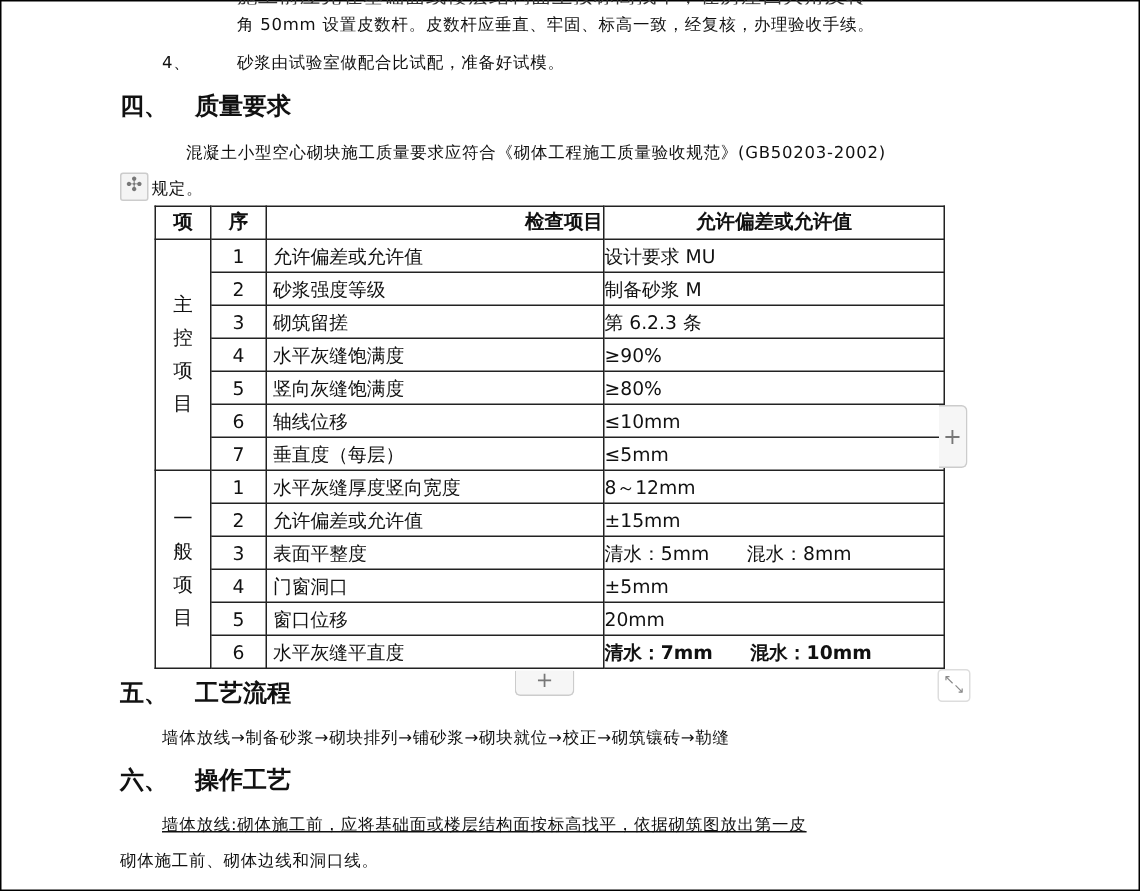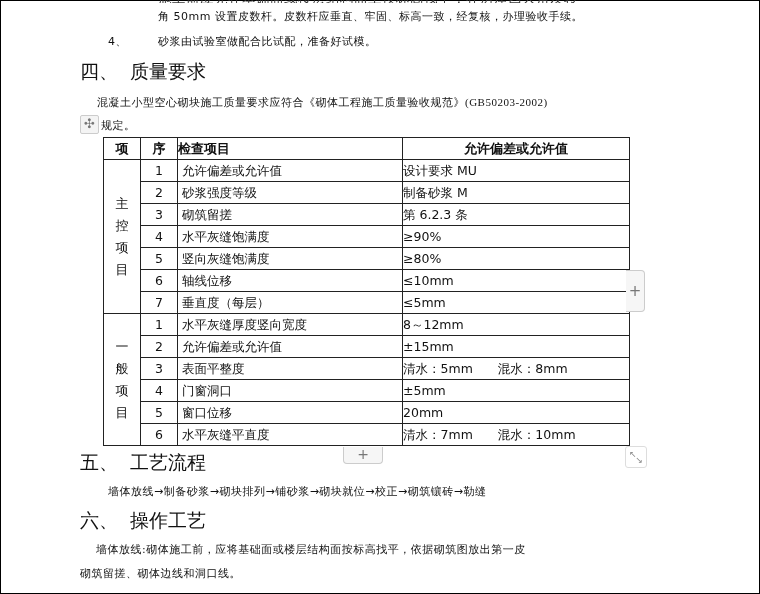--- a/index.html
+++ b/index.html
@@ -1,21 +1,21 @@
 <!DOCTYPE html>
 <html><head>
 <meta charset="utf-8">
 <style>
   html, body { margin:0; padding:0; }
   body { width:760px; height:594px; position:relative; background:#fff; overflow:hidden;
          font-family:"DejaVu Sans","Liberation Sans",sans-serif; color:#111; }
   .frame { position:absolute; left:0; top:0; width:758px; height:592px; border:1px solid #000; }
   .line { position:absolute; font-size:11px; white-space:nowrap; line-height:18px; letter-spacing:0.5px; }
   .cut { position:absolute; left:158px; top:-11px; width:470px; height:14px; overflow:hidden; color:#333; font-size:13.5px; letter-spacing:0.5px; line-height:18px; }
-  .heading { position:absolute; font-size:19px; font-weight:normal; white-space:nowrap; line-height:20px; }
+  .heading { position:absolute; font-size:16px; font-weight:bold; white-space:nowrap; line-height:20px; }
   .heading .num { display:inline-block; width:50px; }
   .move-handle { position:absolute; left:80px; top:115px; width:17px; height:17px; border:1px solid #ccc; border-radius:2px; background:#f4f4f4; color:#777; font-size:13px; line-height:16px; text-align:center; }
   table.qt { position:absolute; left:103px; top:137px; border-collapse:collapse; font-size:12.5px; }
   table.qt td, table.qt th { border:1px solid #222; padding:0; height:21px; line-height:20px; }
   table.qt th { font-weight:bold; font-size:13px; text-align:center; }
   .c-group { width:36px; text-align:center; vertical-align:middle; line-height:21px; }
   .c-seq { width:36px; text-align:center; }
   .c-item { width:220px; text-align:left; padding-left:4px !important; }
   .c-val { width:226px; }
   .group-label { display:inline-block; width:14px; line-height:22px; font-size:13px; }
@@ -35,31 +35,31 @@
 <div class="line" style="left:158px; top:8px;">角 50mm 设置皮数杆。皮数杆应垂直、牢固、标高一致，经复核，办理验收手续。</div>
 
 <div class="line" style="left:108px; top:33px;">
   <span style="display:inline-block; width:50px;">4、</span><span>砂浆由试验室做配合比试配，准备好试模。</span>
 </div>
 
 <div class="heading" style="left:80px; top:61px;">
   <span class="num">四、</span><span>质量要求</span>
 </div>
 
-<div class="line" style="left:97px; top:93px;font-family:Liberation Serif, serif;">混凝土小型空心砌块施工质量要求应符合《砌体工程施工质量验收规范》(GB50203-2002)</div>
+<div class="line" style="left:124px; top:93px;">混凝土小型空心砌块施工质量要求应符合《砌体工程施工质量验收规范》(GB50203-2002)</div>
 <div class="line" style="left:85px; top:117px;"><span style="display:inline-block;width:16px;"></span><span>规定。</span></div>
 
 <div class="move-handle">✣</div>
 
 <table class="qt">
   <tbody>
       <tr>
     <th class="c-group">项</th>
     <th class="c-seq">序</th>
-    <th class="c-item" style="text-align:left; padding-left:0 !important;">检查项目</th>
+    <th class="c-item" style="text-align:right; padding-left:0 !important;">检查项目</th>
     <th class="c-val">允许偏差或允许值</th>
   </tr>
 
   <tr>
     <td class="c-group" rowspan="7">
       <span class="group-label">
         <span>主</span><br><span>控</span><br><span>项</span><br><span>目</span>
       </span>
     </td>
     <td class="c-seq">1</td>
@@ -123,21 +123,21 @@
     <td class="c-val">±5mm</td>
   </tr>
   <tr>
     <td class="c-seq">5</td>
     <td class="c-item">窗口位移</td>
     <td class="c-val">20mm</td>
   </tr>
   <tr>
     <td class="c-seq">6</td>
     <td class="c-item">水平灰缝平直度</td>
-    <td class="c-val" style="white-space:pre;">清水：7mm　　混水：10mm</td>
+    <td class="c-val" style="white-space:pre;font-weight:bold;">清水：7mm　　混水：10mm</td>
   </tr>
 </tbody>
   </table>
 
 <div class="add-col">+</div>
 <div class="add-row">+</div>
 <div class="resize-handle">
   <span class="a">↖</span>
   <span class="b">↘</span>
 </div>
@@ -145,14 +145,14 @@
 <div class="heading" style="left:80px; top:452px;">
   <span class="num">五、</span><span>工艺流程</span>
 </div>
 
 <div class="line" style="left:108px; top:483px;">墙体放线→制备砂浆→砌块排列→铺砂浆→砌块就位→校正→砌筑镶砖→勒缝</div>
 
 <div class="heading" style="left:80px; top:510px;">
   <span class="num">六、</span><span>操作工艺</span>
 </div>
 
-<div class="line" style="left:96px; top:541px;">墙体放线:砌体施工前，应将基础面或楼层结构面按标高找平，依据砌筑图放出第一皮</div>
-<div class="line" style="left:80px; top:565px;">砌筑留搓、砌体边线和洞口线。</div>
+<div class="line" style="left:108px; top:541px;text-decoration:underline;">墙体放线:砌体施工前，应将基础面或楼层结构面按标高找平，依据砌筑图放出第一皮</div>
+<div class="line" style="left:80px; top:565px;">砌体施工前、砌体边线和洞口线。</div>
 
 </body></html>

